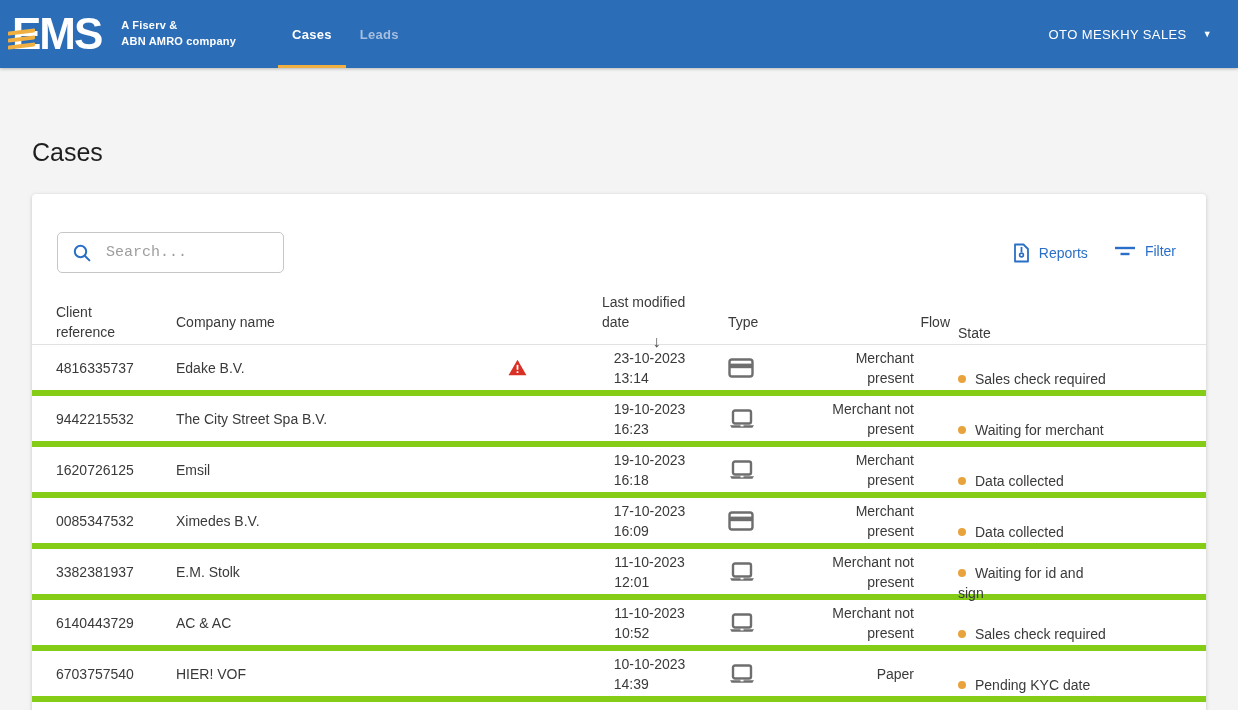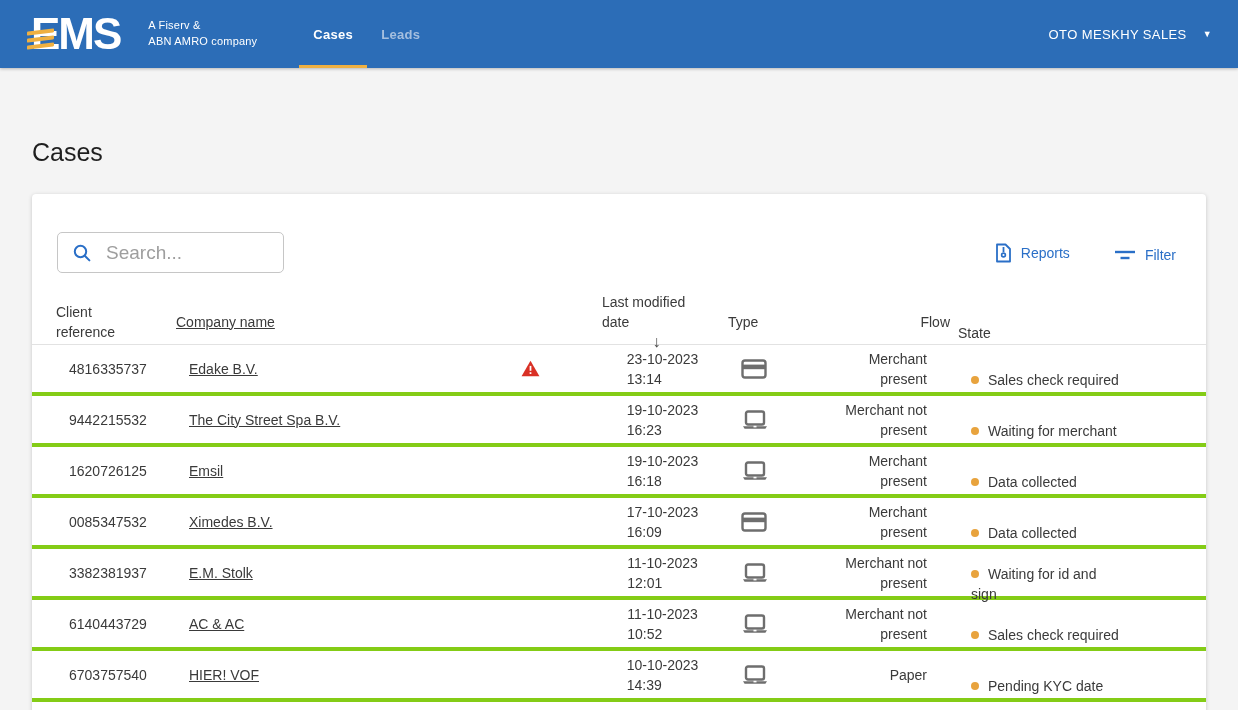--- a/index.html
+++ b/index.html
@@ -13,36 +13,36 @@
   
   .app-header {
     height: 68px;
     background: #2C6DB7;
     display: flex;
     align-items: stretch;
     box-shadow: 0 1px 3px rgba(0,0,0,0.25);
     position: relative;
     z-index: 5;
   }
-  .brand { display: flex; align-items: center; padding-left: 31px; }
+  .brand { display: flex; align-items: center; padding-left: 12px; }
   .logo-wrap { position: relative; }
   .logo-text {
     font-size: 44px; font-weight: 800; color: #FFFFFF;
     letter-spacing: -2px; line-height: 68px;
   }
   .logo-stripes { position: absolute; left: -4px; top: 30px; }
   .logo-stripes .stripe {
     height: 4px; background: #EFB041; margin-bottom: 3px;
     transform: skewY(-7deg); border-radius: 1px;
   }
   .stripe.s1 { width: 27px; }
   .stripe.s2 { width: 27px; }
   .stripe.s3 { width: 27px; }
   .tagline {
-    margin-left: 28px; color: #FFFFFF; font-size: 11px; font-weight: 400;
+    margin-left: 20px; color: #FFFFFF; font-size: 11px; font-weight: 700;
     line-height: 1.45; letter-spacing: 0.2px;
   }
   .main-nav { display: flex; margin-left: 42px; }
   .nav-item {
     display: flex; align-items: center; padding: 0 14px;
     font-size: 13px; font-weight: 700; color: #A5BFDF;
     position: relative; cursor: pointer; letter-spacing: 0.3px;
   }
   .nav-item.active { color: #FFFFFF; }
   .nav-item.active::after {
@@ -76,48 +76,48 @@
     display: flex; justify-content: space-between; align-items: center;
     padding: 38px 30px 26px 25px;
   }
   .search-box {
     width: 227px; height: 41px;
     border: 1px solid #C6C6C6; border-radius: 5px;
     display: flex; align-items: center; padding: 0 12px 0 14px;
     background: #fff;
   }
   .search-box input {
-    border: none; outline: none; font-size: 19px; width: 100%;
+    border: none; outline: none; font-size: 15px; width: 100%;
     margin-left: 14px; color: #b91c1c;
-    font-family: Liberation Sans, sans-serif;
+    font-family: Liberation Mono, monospace;
   }
   .search-box input::placeholder { color: #9E9E9E; }
-  .toolbar-actions { display: flex; align-items: flex-end; gap: 44px; }
+  .toolbar-actions { display: flex; align-items: flex-start; gap: 26px; }
   .action-link {
     display: flex; align-items: center; gap: 9px;
     color: #2A6FC7; font-size: 14px; cursor: pointer;
   }
 
   
   .thead {
     display: flex; align-items: center;
     padding: 0 24px; height: 46px;
     border-bottom: 1px solid #E2E2E2;
     color: #3A3A3A; font-size: 14px;
   }
   .trow {
     display: flex; align-items: center;
-    padding: 0 37px; height: 51px;
-    border-bottom: 4px solid #84cc16;
+    padding: 0 24px; height: 51px;
+    border-bottom: 6px solid #84cc16;
     font-size: 14px; color: #3A3A3A;
     cursor: pointer;
   }
   .cell { flex: none; padding-right: 8px; line-height: 20px; }
   .c-ref      { width: 120px; }
-  .c-company  { width: 409px; display: flex; align-items: center; justify-content: space-between; text-decoration: underline; }
+  .c-company  { width: 409px; display: flex; align-items: center; justify-content: space-between; }
   .c-company .warn { margin-right: 50px; display: flex; }
   .c-mod      { width: 137px; display: flex; align-items: center; flex-direction: column; }
   .c-mod .mod-text { max-width: 95px; }
   .c-type     { width: 90px; display: flex; align-items: center; padding-left: 6px; }
   .c-flow     { width: 146px; text-align: right; }
   .c-flow .flow-text, .th-flow-text { max-width: 102px; display: block; }
   .c-state    { width: 224px; margin-top: 23px; }
   .state-text { max-width: 152px; line-height: 20px; }
   .dot {
     display: inline-block; width: 8px; height: 8px; border-radius: 50%;

